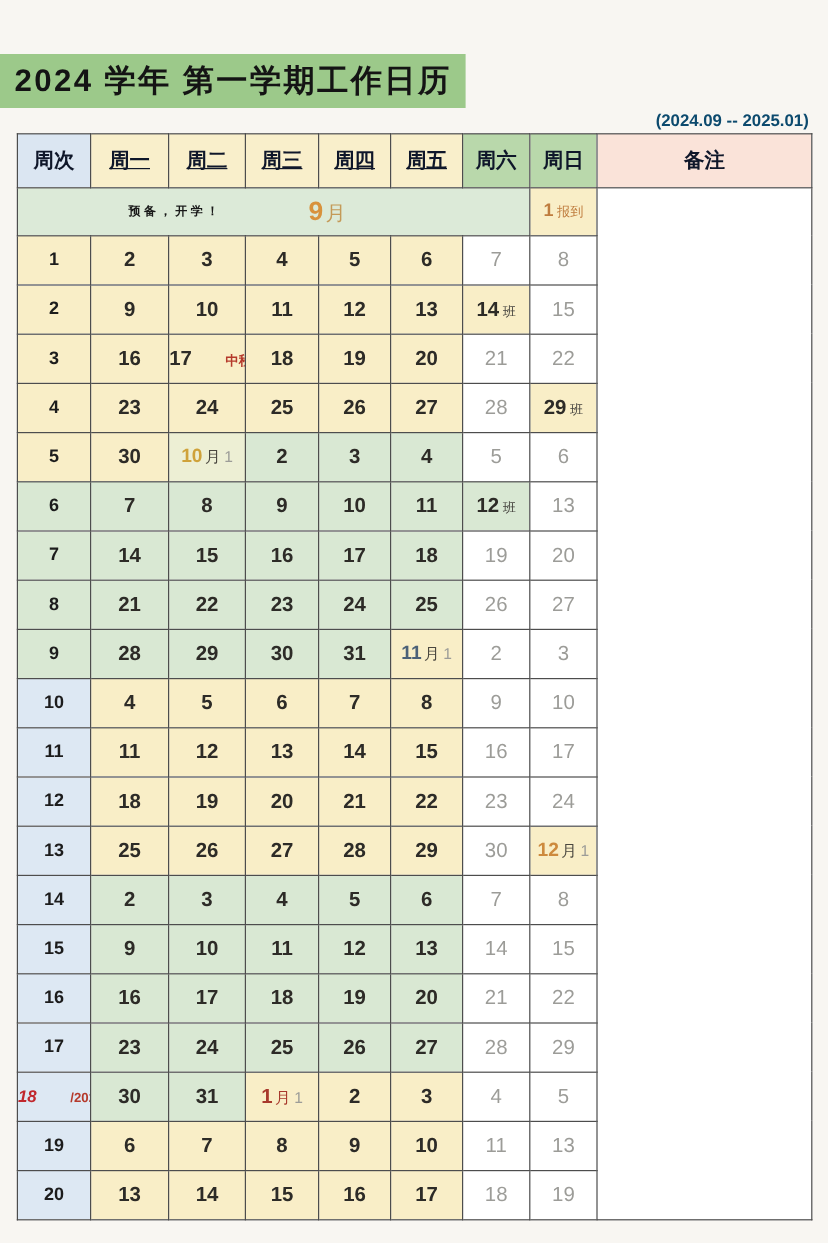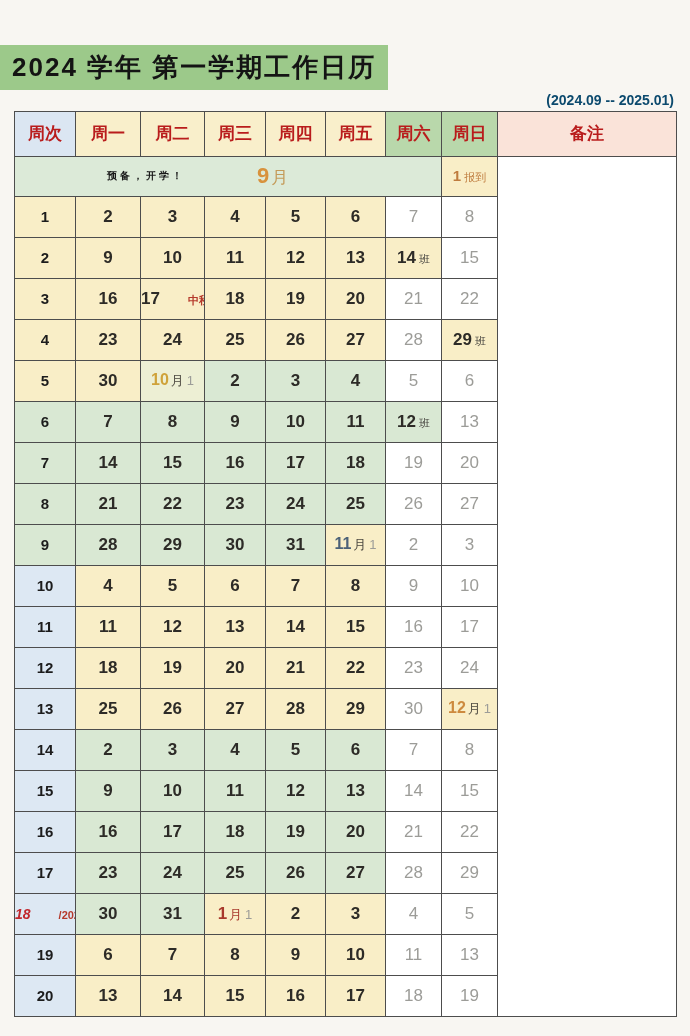--- a/index.html
+++ b/index.html
@@ -23,23 +23,23 @@
     width:662px;margin:3px 0 0 14px;
     background:#ffffff;
   }
   .cal th,.cal td{
     border:1px solid #4d4d4d;text-align:center;vertical-align:middle;
     padding:0;overflow:hidden;white-space:nowrap;
   }
   .cal thead tr{height:45px;}
   tr.month-row{height:40px;}
   tr.cal-row{height:41px;}
-  .cal th{font-size:17px;font-weight:700;color:#b91c1c;}
+  .cal th{font-size:17px;font-weight:700;color:#0f172a;}
   .h-week{background:#dbe6f2;}
-  .h-day{background:#f9efcb;}
+  .h-day{background:#f9efcb;text-decoration:underline;}
   .h-end{background:#b9d8ab;color:#66815c;}
   .h-note{background:#fae3d9;}
   .bg-y{background:#f9eec7;}
   .bg-g{background:#d9e8d3;}
   .bg-b{background:#dde8f3;}
   .bg-w{background:#ffffff;}
   .bg-yg{background:#edefd4;}
   .banner-cell{background:#dcead8;}
   .note-cell{background:#ffffff;}
   .banner-flex{display:flex;align-items:center;}

